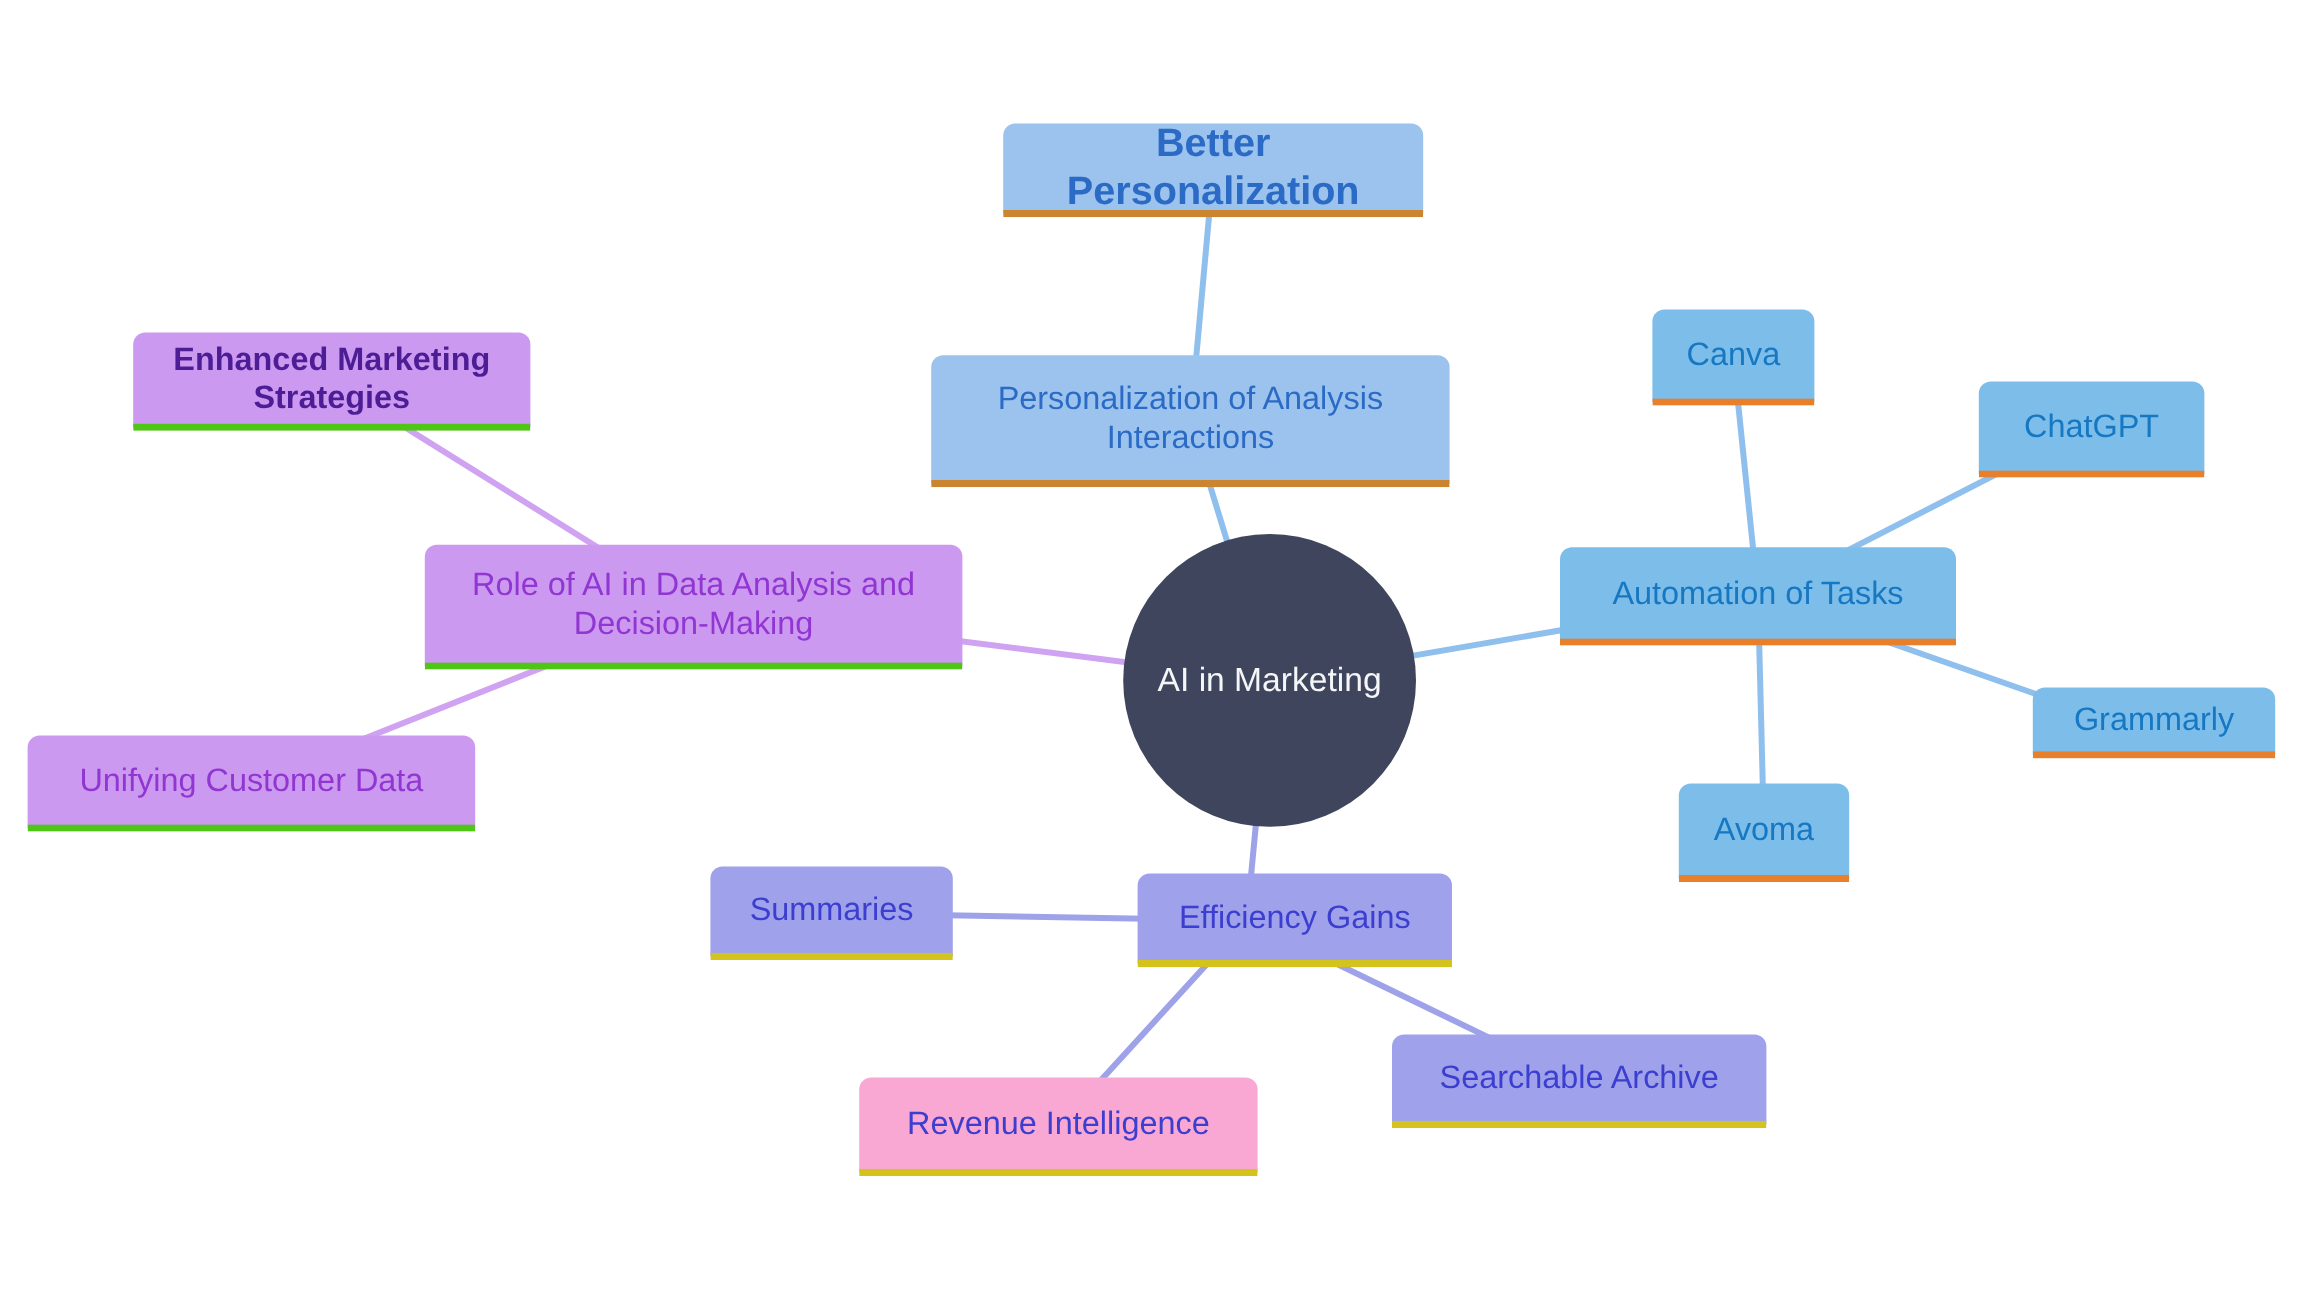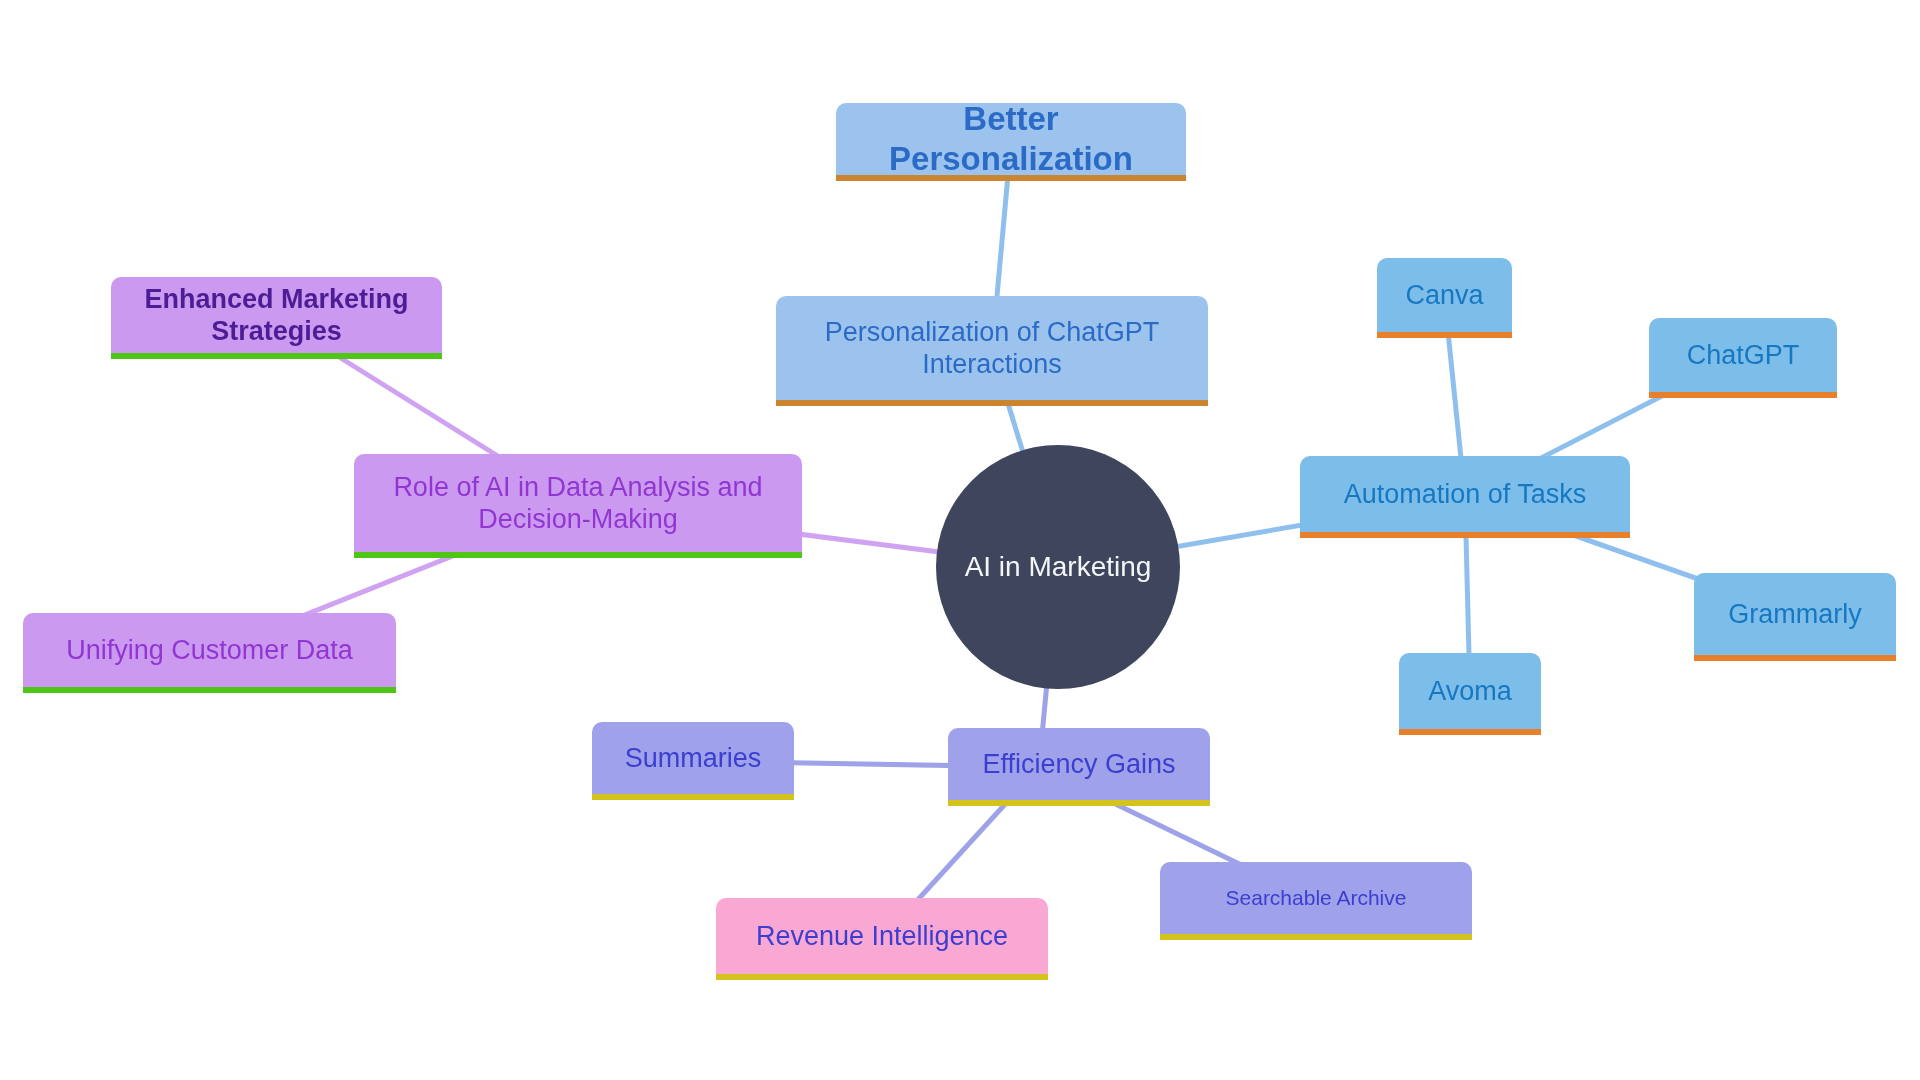--- a/index.html
+++ b/index.html
@@ -59,35 +59,35 @@
       <line x1="1058" y1="567" x2="1039" y2="767" stroke="#9EA2E9" stroke-width="5" stroke-linecap="round"></line>
       <line x1="1039" y1="767" x2="693" y2="761" stroke="#9EA2E9" stroke-width="5" stroke-linecap="round"></line>
       <line x1="1039" y1="767" x2="882" y2="939" stroke="#9EA2E9" stroke-width="5" stroke-linecap="round"></line>
       <line x1="1039" y1="767" x2="1316" y2="901" stroke="#9EA2E9" stroke-width="5" stroke-linecap="round"></line>
     </svg>
   <div id="nodes-layer">
       <div class="node circle" style="left: 936px; top: 445px; width: 244px; height: 244px; background: rgb(63, 69, 92); color: rgb(245, 246, 248); font-size: 28px;">
         <span class="node-label">AI in Marketing</span>
       </div>
       <div class="node rect" style="left: 776px; top: 296px; width: 432px; height: 110px; border-bottom: 6px solid rgb(203, 133, 48); background: rgb(156, 195, 238); color: rgb(43, 107, 198); font-size: 27px;">
-        <span class="node-label">Personalization of ChatGPT Interactions</span>
+        <span class="node-label">Personalization of Analysis Interactions</span>
       </div>
       <div class="node rect" style="left: 836px; top: 103px; width: 350px; height: 78px; border-bottom: 6px solid rgb(203, 133, 48); background: rgb(156, 195, 238); color: rgb(43, 107, 198); font-size: 33px; font-weight: bold;">
         <span class="node-label">Better Personalization</span>
       </div>
       <div class="node rect" style="left: 1300px; top: 456px; width: 330px; height: 82px; border-bottom: 6px solid rgb(232, 127, 42); background: rgb(125, 189, 234); color: rgb(23, 120, 194); font-size: 27px;">
         <span class="node-label">Automation of Tasks</span>
       </div>
       <div class="node rect" style="left: 1377px; top: 258px; width: 135px; height: 80px; border-bottom: 6px solid rgb(232, 127, 42); background: rgb(125, 189, 234); color: rgb(23, 120, 194); font-size: 27px;">
         <span class="node-label">Canva</span>
       </div>
       <div class="node rect" style="left: 1649px; top: 318px; width: 188px; height: 80px; border-bottom: 6px solid rgb(232, 127, 42); background: rgb(125, 189, 234); color: rgb(23, 120, 194); font-size: 27px;">
         <span class="node-label">ChatGPT</span>
       </div>
-      <div class="node rect" style="left: 1694px; top: 573px; width: 202px; height: 88px; border-bottom: 6px solid rgb(232, 127, 42); background: rgb(125, 189, 234); color: rgb(23, 120, 194); font-size: 27px;">
+      <div class="node rect" style="left: 1694px; top: 573px; width: 202px; height: 59px; border-bottom: 6px solid rgb(232, 127, 42); background: rgb(125, 189, 234); color: rgb(23, 120, 194); font-size: 27px;">
         <span class="node-label">Grammarly</span>
       </div>
       <div class="node rect" style="left: 1399px; top: 653px; width: 142px; height: 82px; border-bottom: 6px solid rgb(232, 127, 42); background: rgb(125, 189, 234); color: rgb(23, 120, 194); font-size: 27px;">
         <span class="node-label">Avoma</span>
       </div>
       <div class="node rect" style="left: 354px; top: 454px; width: 448px; height: 104px; border-bottom: 6px solid rgb(79, 197, 22); background: rgb(204, 153, 240); color: rgb(145, 54, 210); font-size: 27px;">
         <span class="node-label">Role of AI in Data Analysis and Decision-Making</span>
       </div>
       <div class="node rect" style="left: 111px; top: 277px; width: 331px; height: 82px; border-bottom: 6px solid rgb(79, 197, 22); background: rgb(204, 153, 240); color: #4c1d95; font-size: 27px; font-weight: bold;">
         <span class="node-label">Enhanced Marketing Strategies</span>
@@ -97,17 +97,17 @@
       </div>
       <div class="node rect" style="left: 948px; top: 728px; width: 262px; height: 78px; border-bottom: 6px solid rgb(212, 195, 29); background: rgb(159, 162, 234); color: rgb(59, 62, 207); font-size: 27px;">
         <span class="node-label">Efficiency Gains</span>
       </div>
       <div class="node rect" style="left: 592px; top: 722px; width: 202px; height: 78px; border-bottom: 6px solid rgb(212, 195, 29); background: rgb(159, 162, 234); color: rgb(59, 62, 207); font-size: 27px;">
         <span class="node-label">Summaries</span>
       </div>
       <div class="node rect" style="left: 716px; top: 898px; width: 332px; height: 82px; border-bottom: 6px solid rgb(212, 195, 29); background: #f9a8d4; color: rgb(59, 62, 207); font-size: 27px;">
         <span class="node-label">Revenue Intelligence</span>
       </div>
-      <div class="node rect" style="left: 1160px; top: 862px; width: 312px; height: 78px; border-bottom: 6px solid rgb(212, 195, 29); background: rgb(159, 162, 234); color: rgb(59, 62, 207); font-size: 21px;">
+      <div class="node rect" style="left: 1160px; top: 862px; width: 312px; height: 78px; border-bottom: 6px solid rgb(212, 195, 29); background: rgb(159, 162, 234); color: rgb(59, 62, 207); font-size: 27px;">
         <span class="node-label">Searchable Archive</span>
       </div>
     </div>
 </div>
 
 </body></html>

